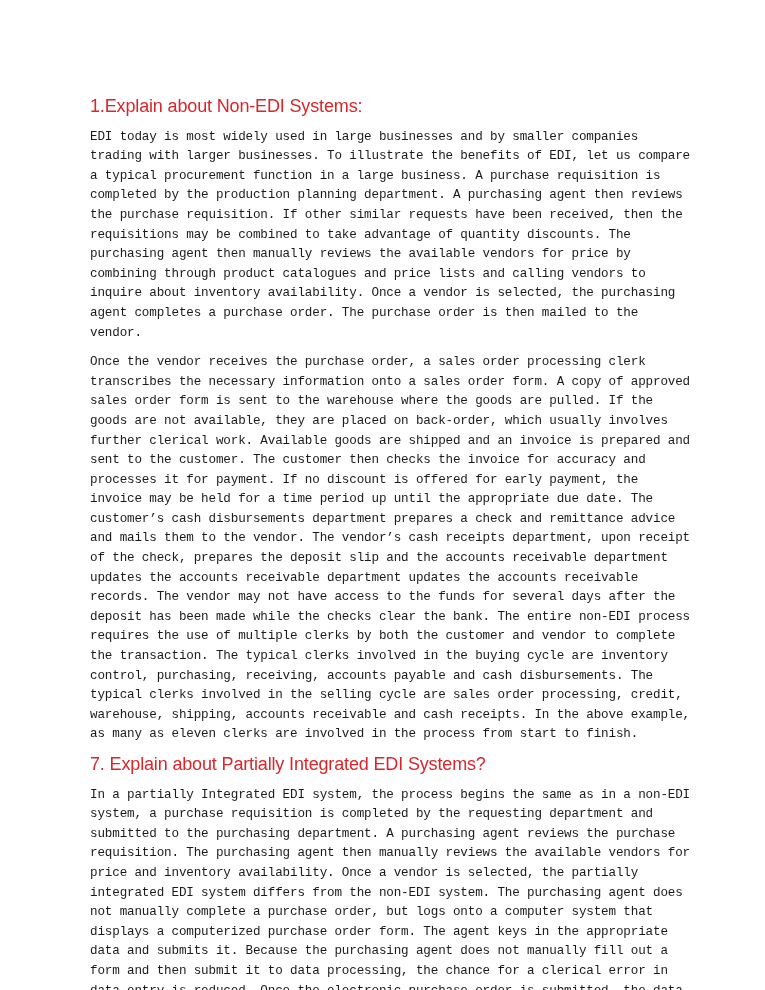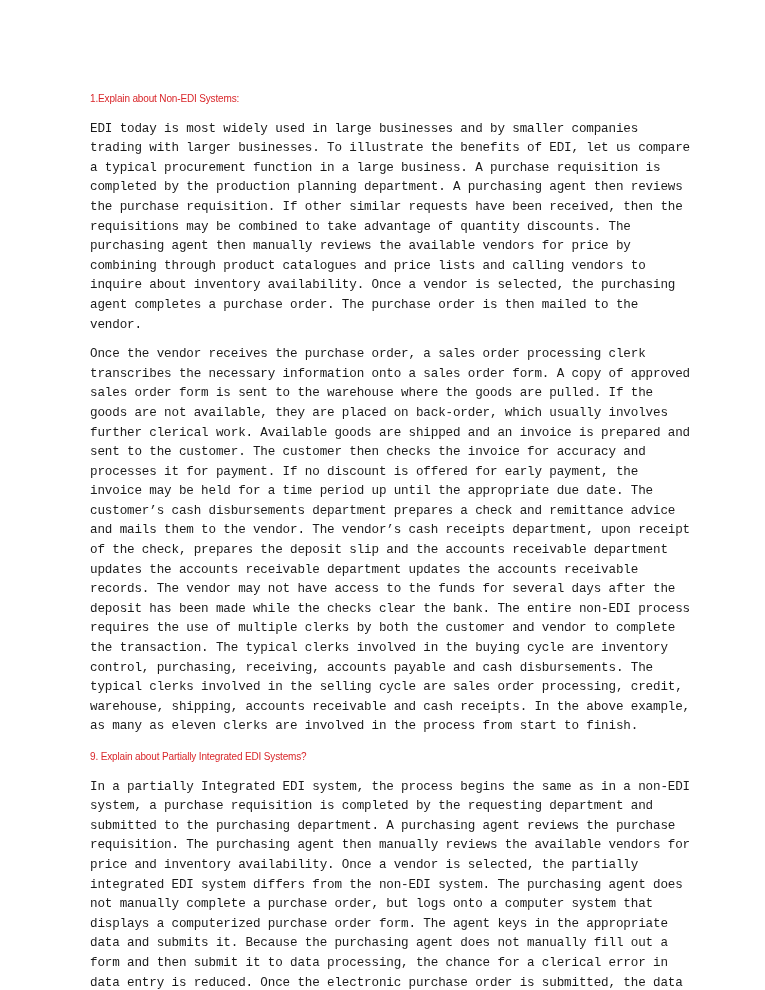--- a/index.html
+++ b/index.html
@@ -19,36 +19,36 @@
       top: 89px;
       width: 600px;
       font-family: "Liberation Sans", sans-serif;
       color: #1a1a1a;
       font-size: 12.6px;
       line-height: 19.6px;
       letter-spacing: -0.15px;
     }
     .heading {
       color: #d9262a;
-      margin: 0 0 11px 0;
-      font-size: 10px;
+      margin: 8px 0 11px 0;
+      font-size: 18px;
       line-height: 19.6px;
       font-weight: normal;
     }
     .para {
       margin: 0 0 10px 0;
       font-family: Liberation Mono, monospace;
     }
   </style>
 </head>
 <body>
 
 <div class="page">
   <section>
     <h2 class="heading">1.Explain about Non-EDI Systems:</h2>
     <p class="para">EDI today is most widely used in large businesses and by smaller companies trading with larger businesses. To illustrate the benefits of EDI, let us compare a typical procurement function in a large business. A purchase requisition is completed by the production planning department. A purchasing agent then reviews the purchase requisition. If other similar requests have been received, then the requisitions may be combined to take advantage of quantity discounts. The purchasing agent then manually reviews the available vendors for price by combining through product catalogues and price lists and calling vendors to inquire about inventory availability. Once a vendor is selected, the purchasing agent completes a purchase order. The purchase order is then mailed to the vendor.</p>
     <p class="para">Once the vendor receives the purchase order, a sales order processing clerk transcribes the necessary information onto a sales order form. A copy of approved sales order form is sent to the warehouse where the goods are pulled. If the goods are not available, they are placed on back-order, which usually involves further clerical work. Available goods are shipped and an invoice is prepared and sent to the customer. The customer then checks the invoice for accuracy and processes it for payment. If no discount is offered for early payment, the invoice may be held for a time period up until the appropriate due date. The customer’s cash disbursements department prepares a check and remittance advice and mails them to the vendor. The vendor’s cash receipts department, upon receipt of the check, prepares the deposit slip and the accounts receivable department updates the accounts receivable department updates the accounts receivable records. The vendor may not have access to the funds for several days after the deposit has been made while the checks clear the bank. The entire non-EDI process requires the use of multiple clerks by both the customer and vendor to complete the transaction. The typical clerks involved in the buying cycle are inventory control, purchasing, receiving, accounts payable and cash disbursements. The typical clerks involved in the selling cycle are sales order processing, credit, warehouse, shipping, accounts receivable and cash receipts. In the above example, as many as eleven clerks are involved in the process from start to finish.</p>
   </section>
   <section>
-    <h2 class="heading">9. Explain about Partially Integrated EDI Systems?</h2>
+    <h2 class="heading">7. Explain about Partially Integrated EDI Systems?</h2>
     <p class="para">In a partially Integrated EDI system, the process begins the same as in a non-EDI system, a purchase requisition is completed by the requesting department and submitted to the purchasing department. A purchasing agent reviews the purchase requisition. The purchasing agent then manually reviews the available vendors for price and inventory availability. Once a vendor is selected, the partially integrated EDI system differs from the non-EDI system. The purchasing agent does not manually complete a purchase order, but logs onto a computer system that displays a computerized purchase order form. The agent keys in the appropriate data and submits it. Because the purchasing agent does not manually fill out a form and then submit it to data processing, the chance for a clerical error in data entry is reduced. Once the electronic purchase order is submitted, the data is transferred to a VAN and then channeled from there to the appropriate vendor’s mailbox. The vendor retrieves its orders from the VAN and a sales order is automatically generated.</p>
   </section>
 </div>
 
 </body></html>

